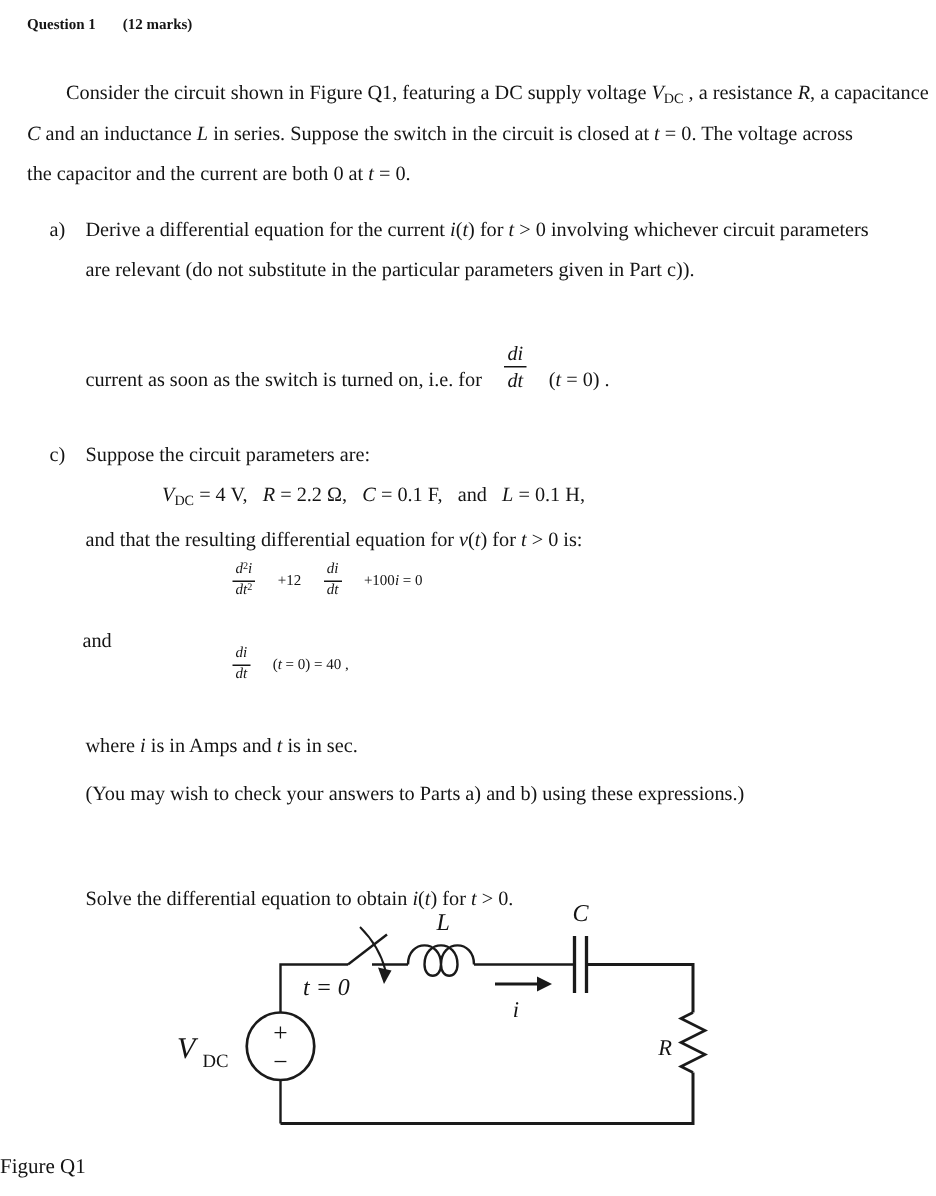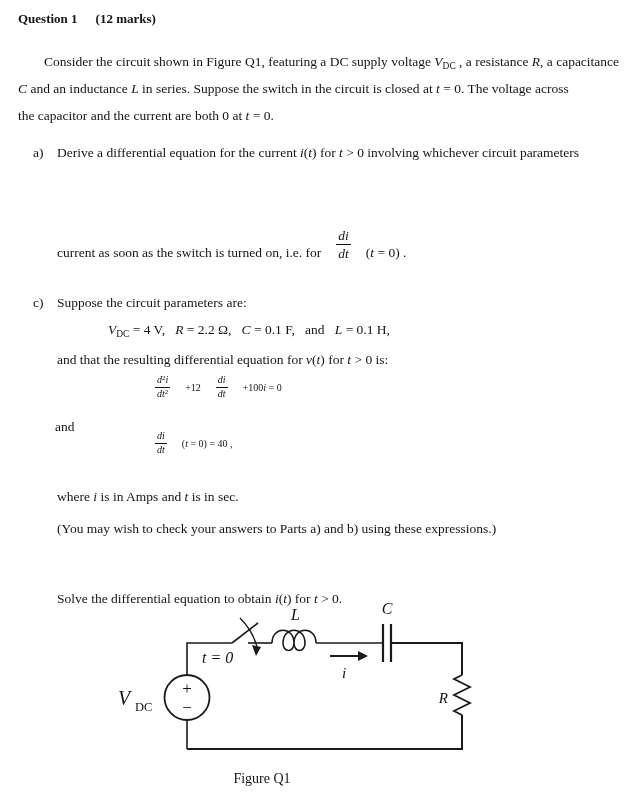--- a/index.html
+++ b/index.html
@@ -1,19 +1,19 @@
 <!DOCTYPE html>
 <html><head>
 <meta charset="utf-8">
 <style>
   html,body{margin:0;padding:0;background:#ffffff;}
   #page{position:relative;width:624px;height:797px;background:#ffffff;overflow:hidden;
         font-family:"Liberation Serif", serif;color:#141414;font-size:13.5px;}
   .abs{position:absolute;white-space:nowrap;}
-  .hdr{font-weight:bold;font-size:13px;}
+  .hdr{font-weight:bold;font-size:10px;}
   .hdr .gap{display:inline-block;width:18px;}
   .marker{display:inline-block;width:24px;}
   .r-i{font-style:italic;}
   .r-sub{font-size:0.7em;vertical-align:-0.3em;}
   .r-sup{font-size:0.68em;vertical-align:0.45em;}
   .mrow{display:flex;align-items:center;}
   .eq{font-size:10px;}
   .frac{display:inline-flex;flex-direction:column;align-items:center;line-height:1.02;margin:0 15px;}
   .frac .fnum,.frac .fden{padding:0 2px;}
   .frac .fbar{align-self:stretch;border-top:1.4px solid #141414;margin:1.5px 0;height:0;}
@@ -29,20 +29,21 @@
     <span>Question 1</span><span class="gap"></span><span>(12 marks)</span>
   </div>
 
   <div class="abs" style="top:54px;left:18px;margin-left:26px;"><span>Consider the circuit shown in Figure Q1, featuring a DC supply voltage </span><span class="r-i">V</span><span class="r-sub">DC</span><span> , a resistance </span><span class="r-i">R</span><span>,  a capacitance</span></div>
   <div class="abs" style="top:81px;left:18px;"><span class="r-i">C</span><span>  and an inductance </span><span class="r-i">L</span><span> in series. Suppose the switch in the circuit is closed at </span><span class="r-i">t</span><span> = 0. The voltage across</span></div>
   <div class="abs" style="top:108px;left:18px;"><span>the capacitor and the current are both 0 at </span><span class="r-i">t</span><span> = 0.</span></div>
 
   <div class="abs" style="top:145px;left:33px;">
     <span class="marker">a)</span><span><span>Derive a differential equation for the current </span><span class="r-i">i</span><span>(</span><span class="r-i">t</span><span>) for </span><span class="r-i">t</span><span> &gt; 0 involving whichever circuit parameters</span></span>
   </div>
+  <div class="abs" style="top:172px;left:57px;"><span>are relevant (do not substitute in the particular parameters given in Part c)).</span></div>
 
   <div class="abs mrow" style="top:229px;left:57px;align-items:flex-end;">
     <span><span>current as soon as the switch is turned on, i.e. for </span></span>
     <span class="frac">
       <span class="fnum"><span class="r-i">di</span></span>
       <span class="fbar"></span>
       <span class="fden"><span class="r-i">dt</span></span>
     </span>
     <span><span>(</span><span class="r-i">t</span><span> = 0) .</span></span>
   </div>
@@ -128,15 +129,15 @@
 
     <g>
       <circle cx="187" cy="107.5" r="22.5" stroke="#1a1a1a" stroke-width="1.8" fill="none"></circle>
       <text x="187" y="104" font-size="17" text-anchor="middle">+</text>
       <text x="187" y="123" font-size="17" text-anchor="middle">−</text>
     </g>
     <text x="118" y="115" font-size="20" class="it">V</text>
     <text x="135" y="121" font-size="12.5">DC</text>
   </svg>
 
-  <div class="abs" style="top:771px;left:0;width:524px;text-align:center;font-size:14px;white-space:normal;">Figure Q1</div>
+  <div class="abs" style="top:771px;left:0;width:524px;text-align:left;font-size:14px;white-space:normal;">Figure Q1</div>
 
 </div>
 
 </body></html>

